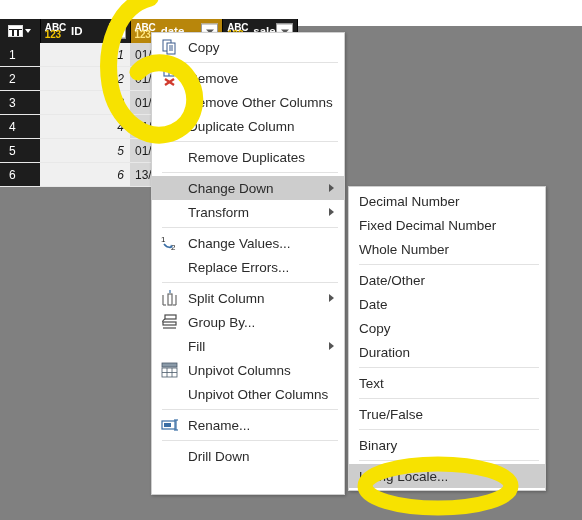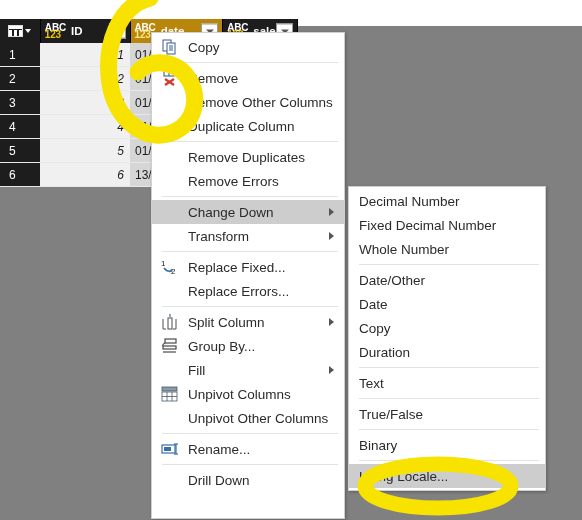--- a/index.html
+++ b/index.html
@@ -312,41 +312,38 @@
     <div class="menu-item">
       <span>Remove Other Columns</span>
     </div>
     <div class="menu-item">
       <span>Duplicate Column</span>
     </div>
     <div class="menu-sep"></div>
     <div class="menu-item">
       <span>Remove Duplicates</span>
     </div>
-    <div class="menu-item">
-      <span>Remove Errors</span>
-    </div>
     <div class="menu-sep"></div>
     <div class="menu-item highlighted">
       <span>Change Down</span>
       <span class="submenu-arrow"></span>
     </div>
     <div class="menu-item">
       <span>Transform</span>
       <span class="submenu-arrow"></span>
     </div>
     <div class="menu-sep"></div>
     <div class="menu-item">
       <span class="menu-icon"><svg viewBox="0 0 20 18" width="20" height="18">
           <text x="1" y="8" font-size="8" fill="#1a1a1a" font-family="Liberation Sans">1</text>
           <text x="11" y="16" font-size="8" fill="#1a1a1a" font-family="Liberation Sans">2</text>
           <path d="M4 10 q3 4 7 3" fill="none" stroke="#3a6ea5" stroke-width="1.6"></path>
           <polygon points="11,10.5 13,13.2 9.6,14.4" fill="#3a6ea5"></polygon>
         </svg></span>
-      <span>Replace Fixed...</span>
+      <span>Change Values...</span>
     </div>
     <div class="menu-item">
       <span>Replace Errors...</span>
     </div>
     <div class="menu-sep"></div>
     <div class="menu-item">
       <span class="menu-icon"><svg viewBox="0 0 20 18" width="20" height="18">
           <line x1="3" y1="6" x2="3" y2="16" stroke="#6a6a6a" stroke-width="1.2"></line>
           <line x1="3" y1="16" x2="6" y2="16" stroke="#6a6a6a" stroke-width="1.2"></line>
           <rect x="8" y="5" width="4" height="11" fill="none" stroke="#6a6a6a" stroke-width="1.2"></rect>

